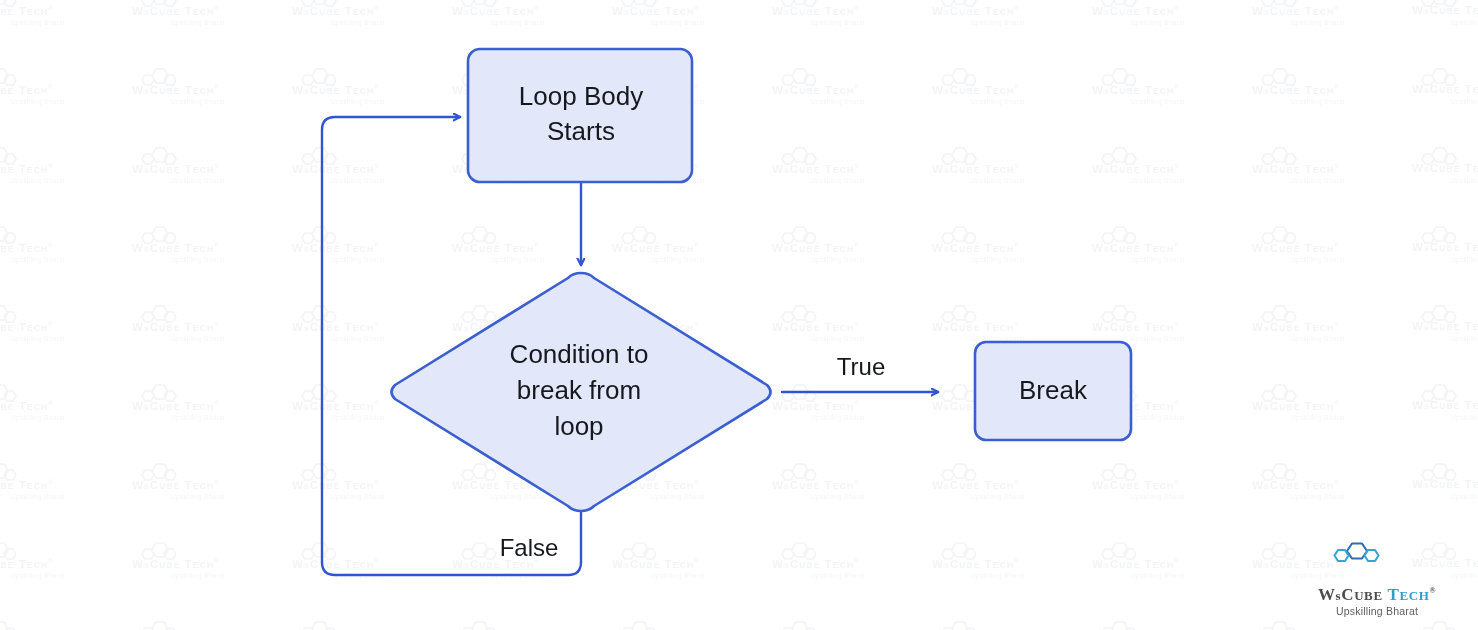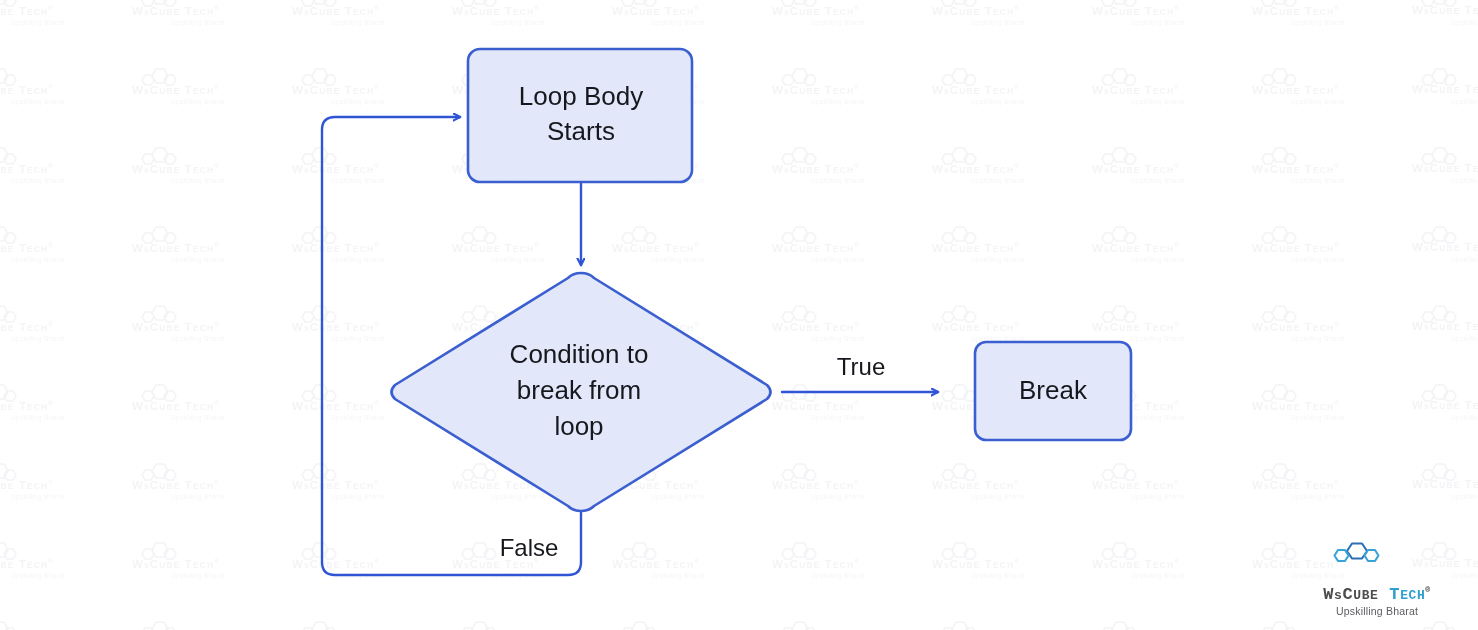--- a/index.html
+++ b/index.html
@@ -84,21 +84,21 @@
   
   #corner-logo {
     position: absolute;
     right: 12px;
     bottom: 14px;
     z-index: 3;
     text-align: center;
     width: 178px;
   }
   #corner-logo .logo-name {
-    font-family: Liberation Mono, monospace;
+    font-family: Liberation Serif, serif;
     font-size: 17px;
     font-weight: 700;
     letter-spacing: 0.6px;
     color: #4d4d4f;
     line-height: 1;
     white-space: nowrap;
     margin-top: 20px;
   }
   #corner-logo .logo-name .sm { font-size: 13px; }
   #corner-logo .logo-name .tech { color: #2f9fd0; }

